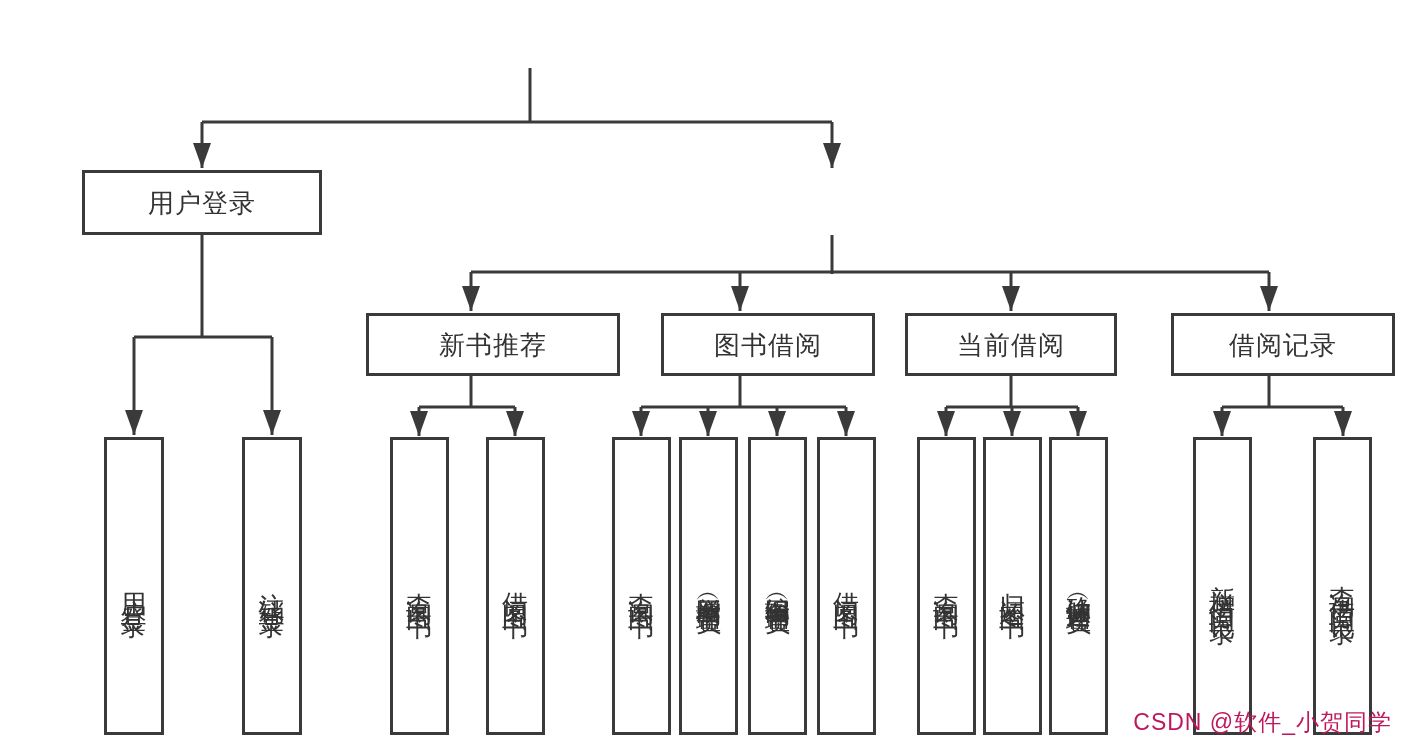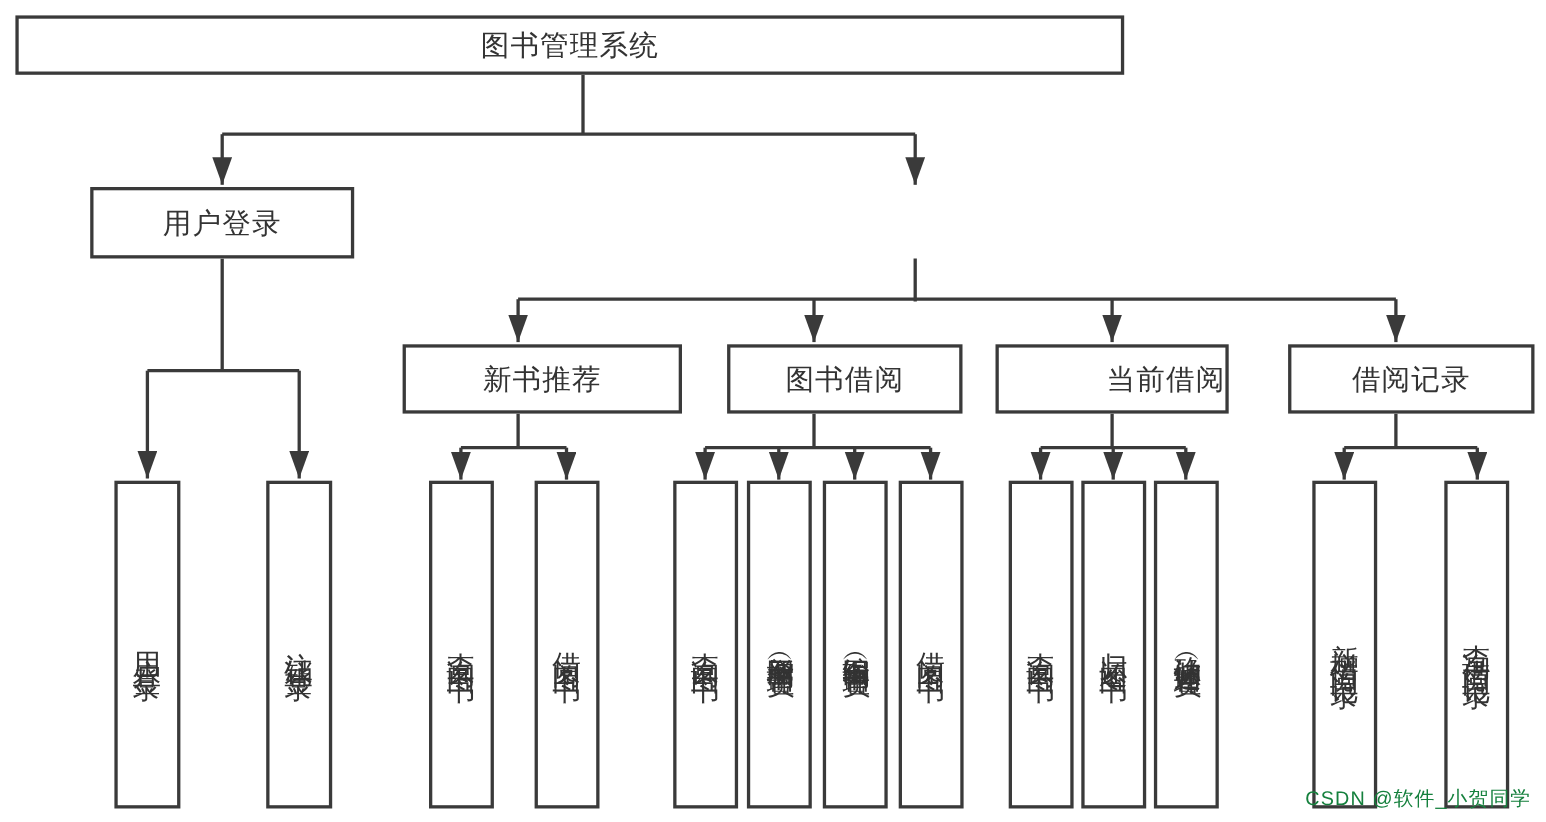--- a/index.html
+++ b/index.html
@@ -17,21 +17,21 @@
   .l2{top:170px;height:65px;}
   .l3{top:313px;height:63px;}
   .leaf{top:437px;height:298px;}
   .vtext{
     writing-mode:vertical-rl;text-orientation:mixed;
     font-size:26px;letter-spacing:7px;line-height:1;
   }
   .vtext.tight{font-size:25px;letter-spacing:2px;}
   .watermark{
     position:absolute;right:13px;bottom:9px;z-index:2;
-    font-size:18px;letter-spacing:1px;color:#15803d;white-space:nowrap;
+    font-size:23px;letter-spacing:1px;color:#be185d;white-space:nowrap;
   }
 </style>
 </head>
 <body>
 
 <div class="stage">
 
   <svg class="wires" width="1405" height="747" viewBox="0 0 1405 747">
     <defs>
       <marker id="arw" markerWidth="27" markerHeight="19" refX="25" refY="9" orient="auto" markerUnits="userSpaceOnUse">
@@ -66,35 +66,32 @@
       <line x1="777" y1="407" x2="777" y2="436"></line>
       <line x1="846" y1="407" x2="846" y2="436"></line>
       <line x1="946" y1="407" x2="946" y2="436"></line>
       <line x1="1012" y1="407" x2="1012" y2="436"></line>
       <line x1="1078" y1="407" x2="1078" y2="436"></line>
       <line x1="1222" y1="407" x2="1222" y2="436"></line>
       <line x1="1343" y1="407" x2="1343" y2="436"></line>
     </g>
   </svg>
 
-  <div class="box root">
-    <span class="hlabel">图书管理系统</span>
-  </div>
 
   <div class="box l2" style="left:82px;width:240px;">
     <span class="hlabel">用户登录</span>
   </div>
 
   <div class="box l3" style="left:366px;width:254px;">
     <span class="hlabel">新书推荐</span>
   </div>
   <div class="box l3" style="left:633px;width:214px;margin-left:28px;">
     <span class="hlabel">图书借阅</span>
   </div>
-  <div class="box l3" style="left:905px;width:212px;justify-content:flex-end;">
+  <div class="box l3" style="left:905px;width:212px;">
     <span class="hlabel">当前借阅</span>
   </div>
   <div class="box l3" style="left:1171px;width:224px;">
     <span class="hlabel">借阅记录</span>
   </div>
 
   <div class="box leaf" style="left:104px;width:60px;">
     <span class="vtext">用户登录</span>
   </div>
   <div class="box leaf" style="left:242px;width:60px;">

